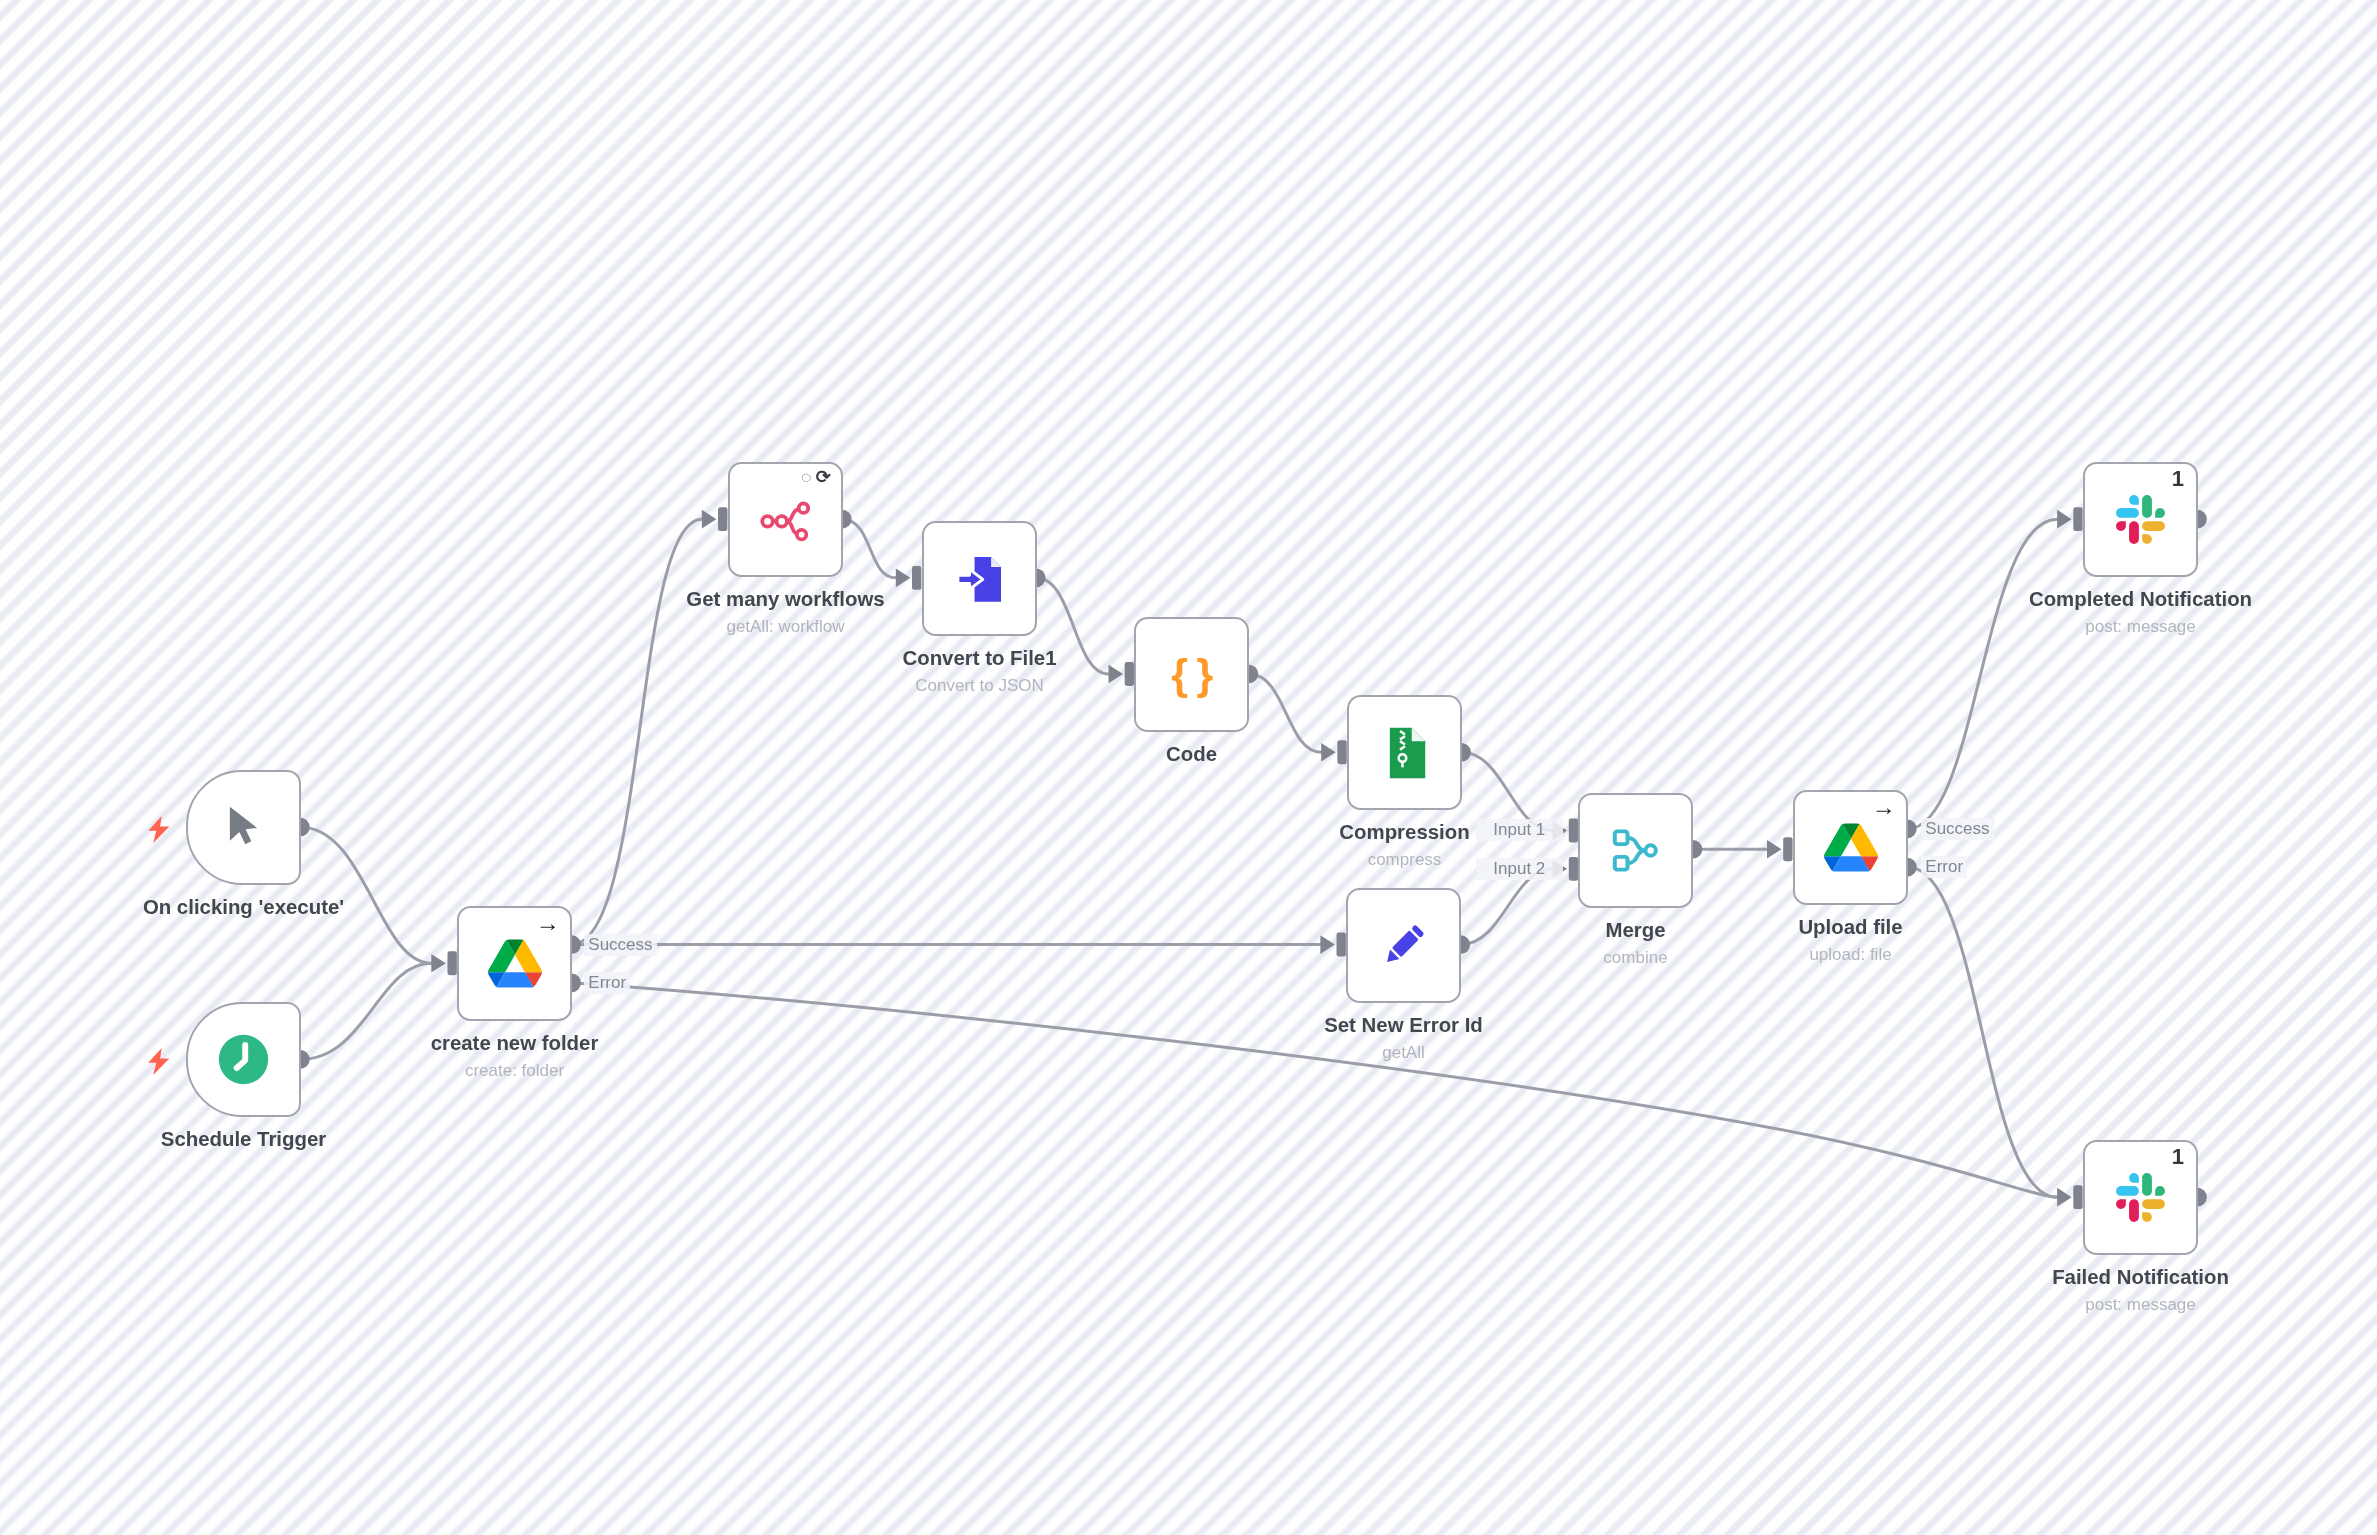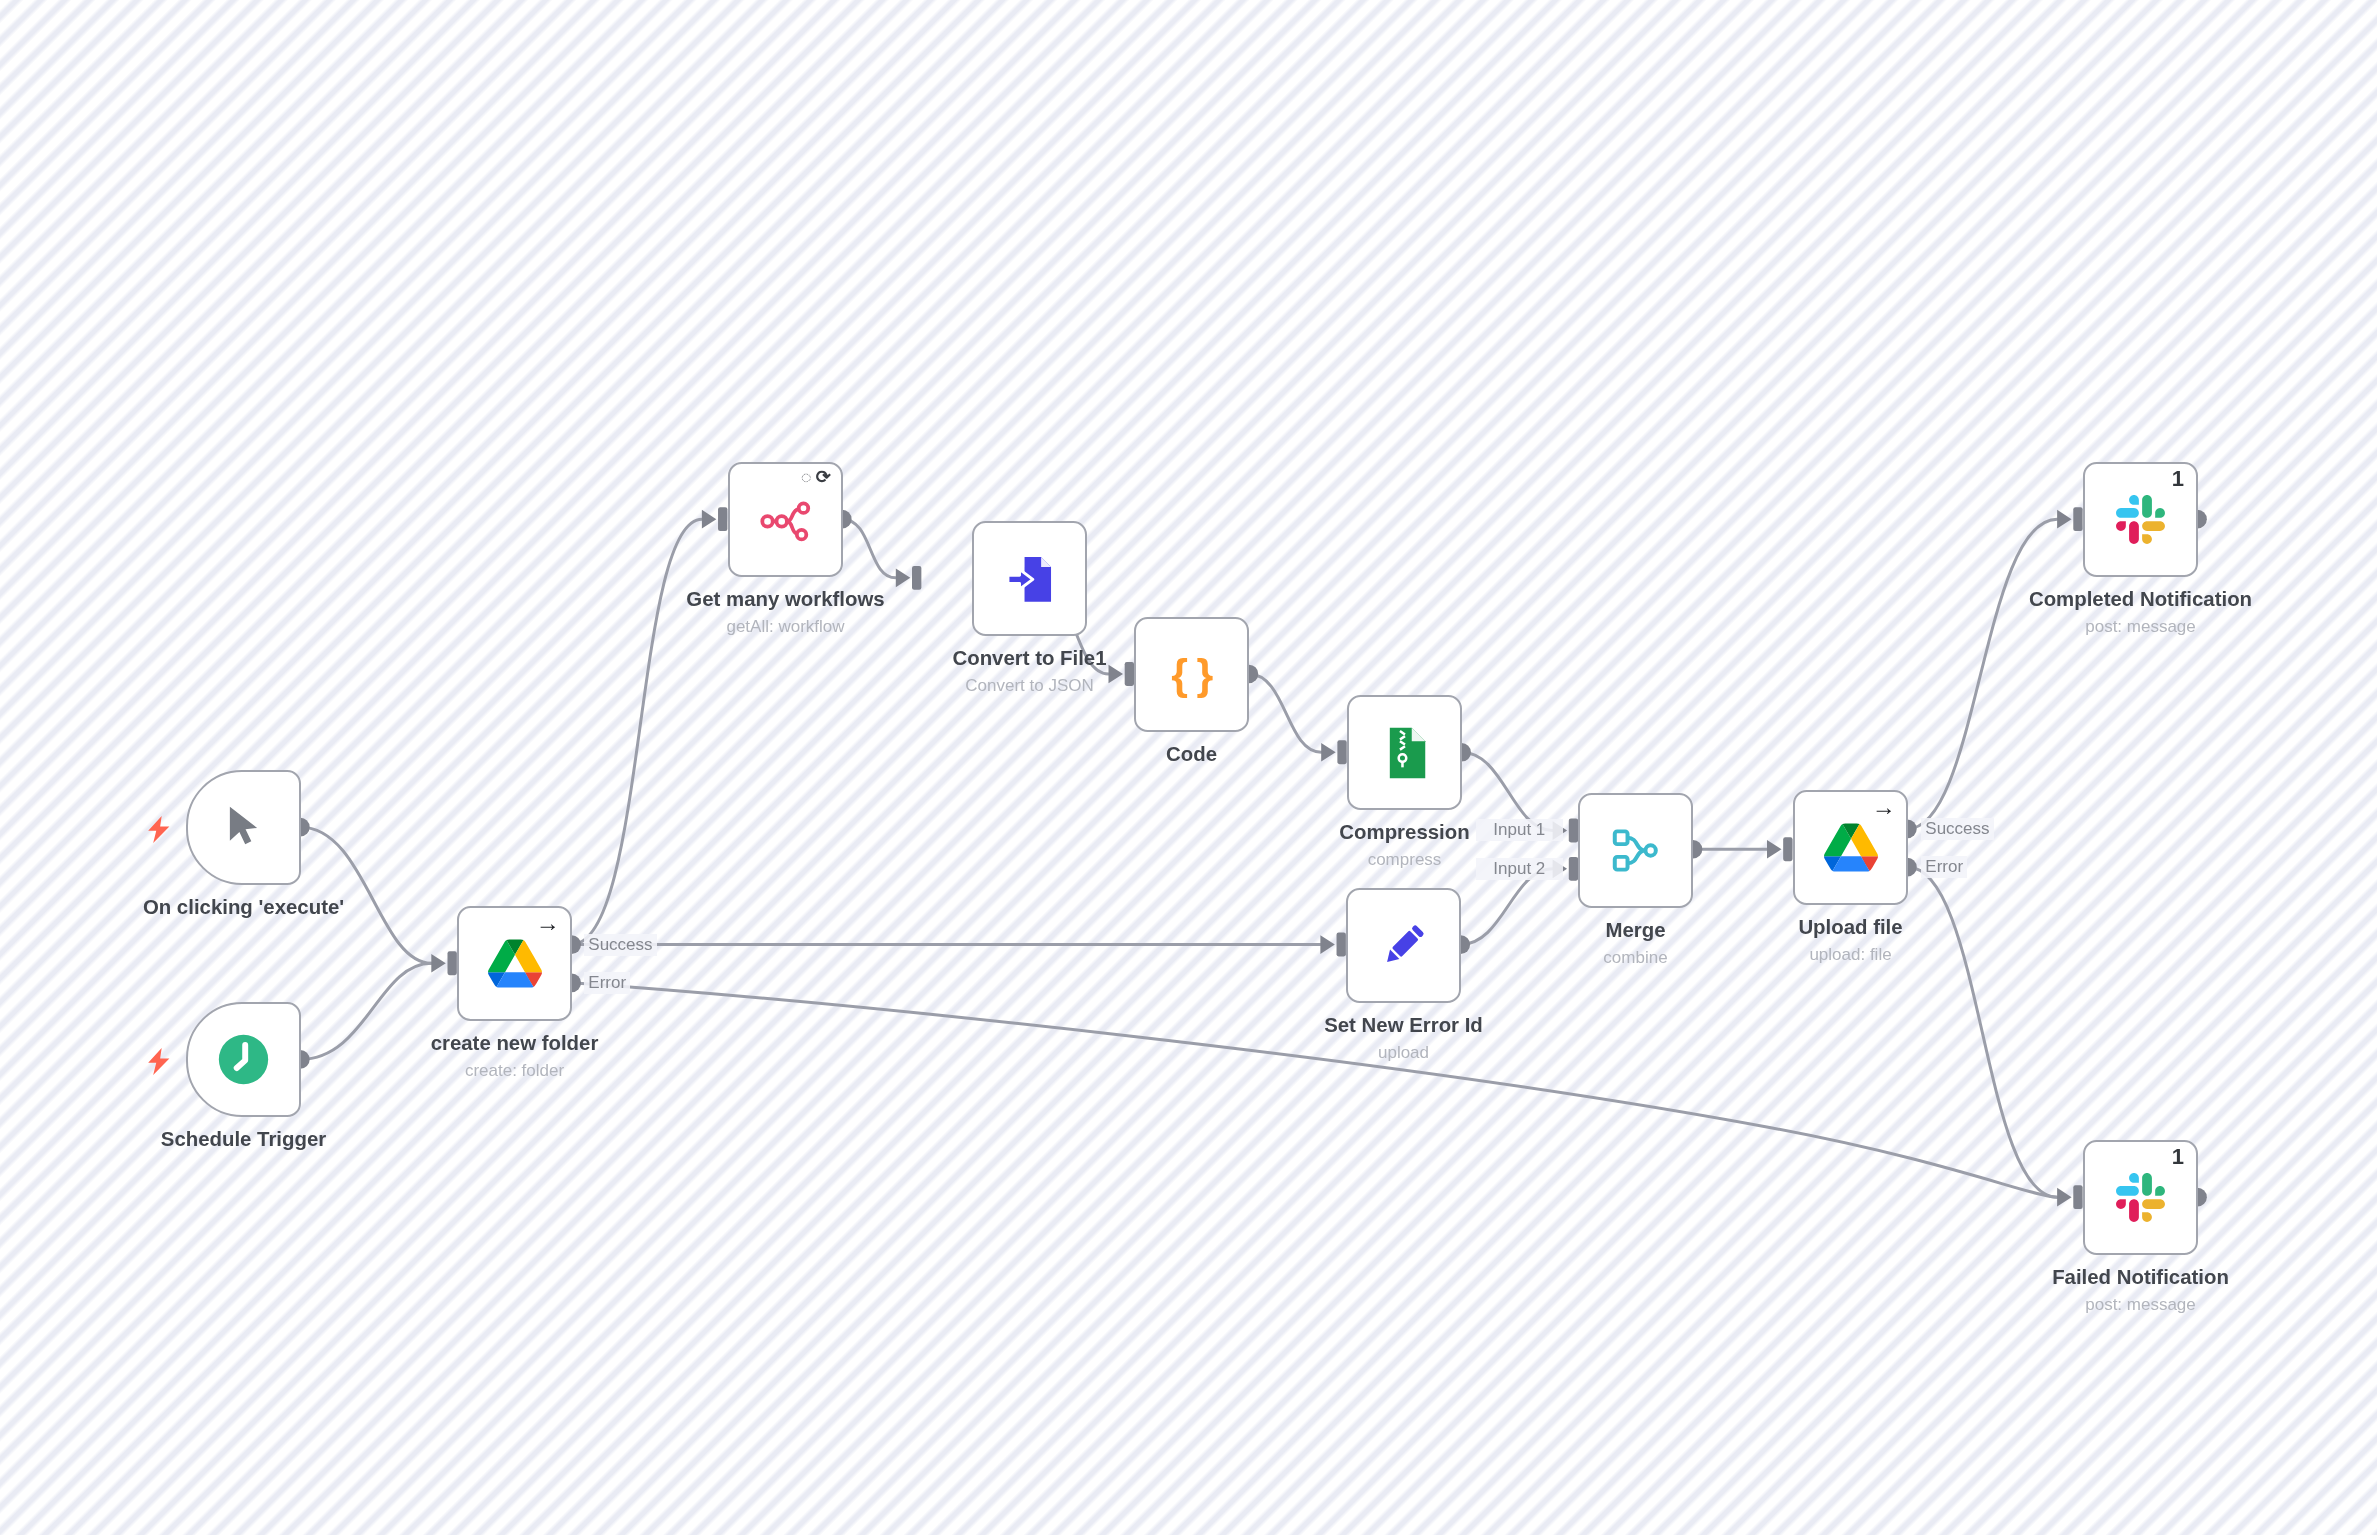--- a/index.html
+++ b/index.html
@@ -147,21 +147,21 @@
       <path d="M29.5 30 C36 30 34 18 42 17"></path>
       <path d="M29.5 30 C36 30 34 42 40 43"></path>
       <circle cx="47" cy="16" r="5"></circle>
       <circle cx="45" cy="44" r="5"></circle>
     </g>
   </svg>
   <div class="nlabel">Get many workflows</div>
   <div class="nsub">getAll: workflow</div>
 </div>
 
-<div class="node" style="left:972px; top:521px;">
+<div class="node" style="left:922px; top:521px;">
   <svg width="53" height="53" viewBox="0 0 64 64">
     <path d="M26 6 H46 L58 18 V60 H26 Z" fill="#4741e6"></path>
     <path d="M46 6 L58 18 H46 Z" fill="#ffffff" opacity="0.9"></path>
     <path d="M6 28 H20 V21 L36 33 L20 45 V38 H6 Z" fill="#4741e6" stroke="#ffffff" stroke-width="3.5" stroke-linejoin="round"></path>
   </svg>
   <div class="nlabel">Convert to File1</div>
   <div class="nsub">Convert to JSON</div>
 </div>
 
 <div class="node" style="left:1134px; top:617px;">
@@ -185,21 +185,21 @@
 
 <div class="node" style="left:1346px; top:888px;">
   <svg width="53" height="53" viewBox="0 0 64 64">
     <g transform="rotate(45 32 32)">
       <rect x="24" y="14" width="16" height="30" rx="2" fill="#4741e6"></rect>
       <rect x="24" y="4" width="16" height="7" rx="3" fill="#4741e6"></rect>
       <path d="M24 47 H40 L32 60 Z" fill="#4741e6"></path>
     </g>
   </svg>
   <div class="nlabel">Set New Error Id</div>
-  <div class="nsub">upload</div>
+  <div class="nsub">getAll</div>
 </div>
 
 <div class="node" style="left:1578px; top:793px;">
   <svg width="51" height="51" viewBox="0 0 64 64">
     <g stroke="#3cb9cd" stroke-width="5" fill="none">
       <rect x="6" y="8" width="16" height="16" rx="3"></rect>
       <rect x="6" y="40" width="16" height="16" rx="3"></rect>
       <path d="M22 16 C36 16 32 32 44 32"></path>
       <path d="M22 48 C36 48 32 32 44 32"></path>
       <circle cx="51" cy="32" r="6.5"></circle>

